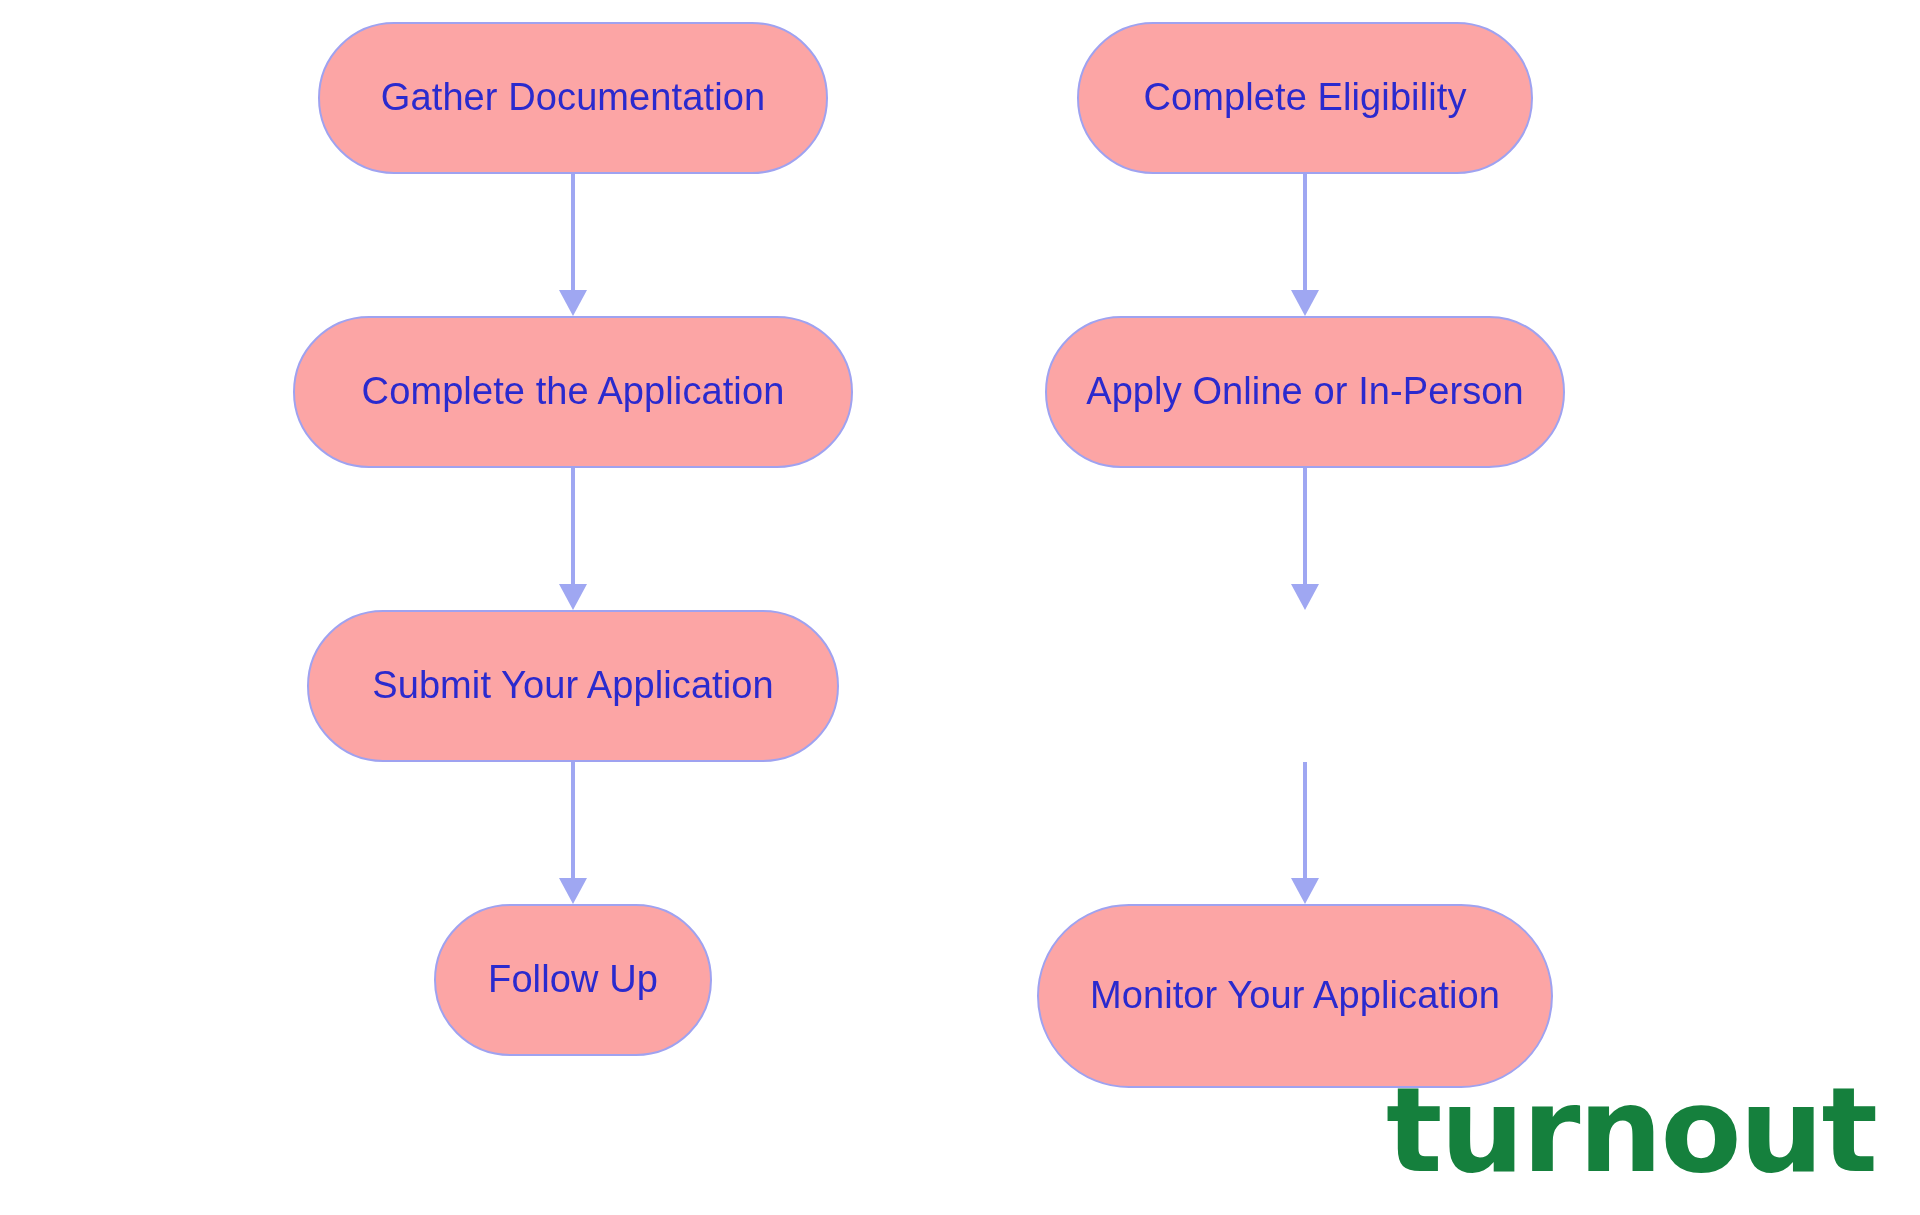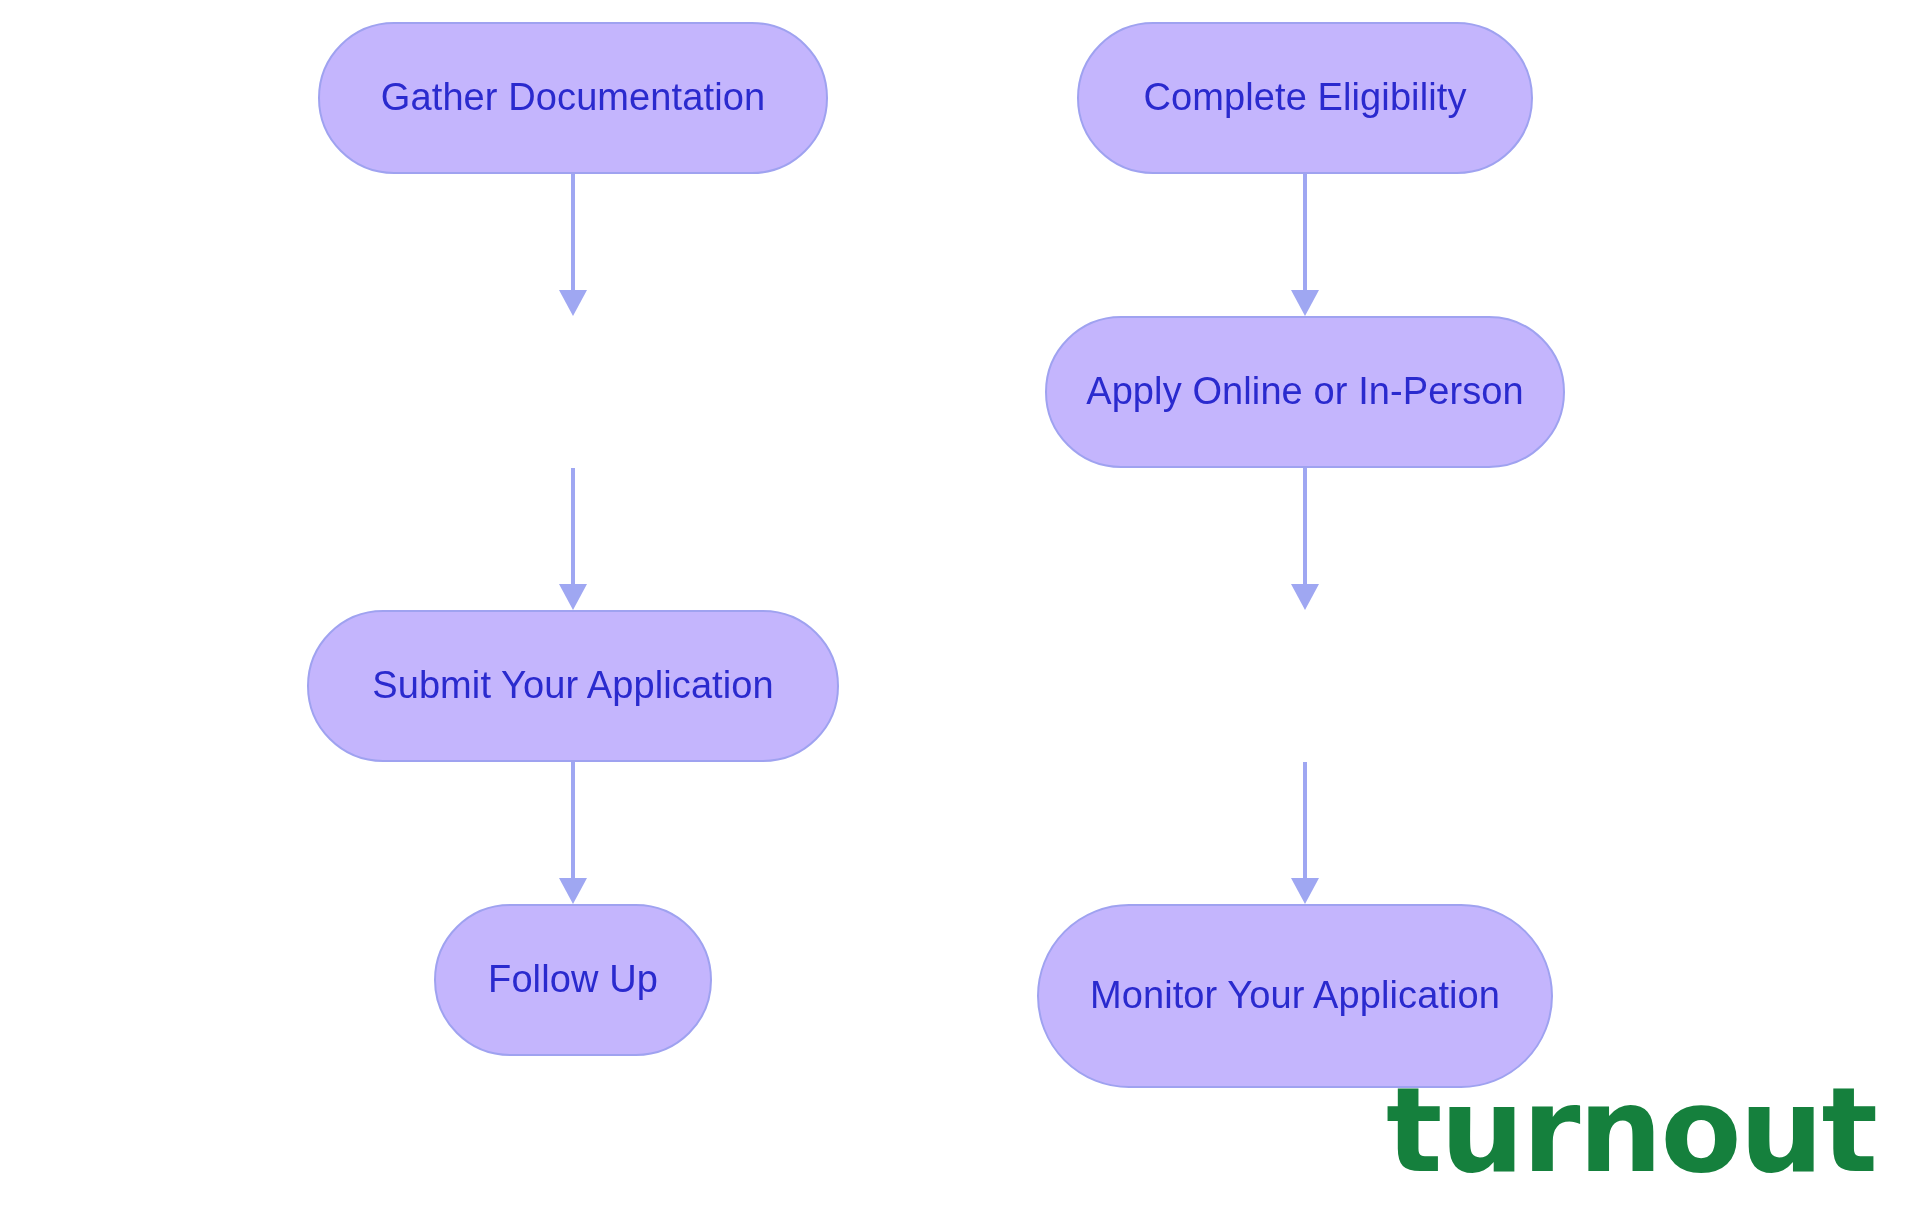--- a/index.html
+++ b/index.html
@@ -25,21 +25,21 @@
 
   .flow-column {
     position: absolute;
     top: 0;
     height: 1100px;
   }
 
   .node {
     position: absolute;
     box-sizing: border-box;
-    background: #c4b5fd;
+    background: #fca5a5;
     border: 2px solid #9fa2f0;
     border-radius: 999px;
     display: flex;
     align-items: center;
     justify-content: center;
     text-align: center;
   }
 
   .node-label {
     color: #2a2ace;
@@ -98,20 +98,23 @@
 
     <div class="node" style="left:318px; top:22px; width:510px; height:152px;">
       <span class="node-label">Gather Documentation</span>
     </div>
 
     <div class="connector" style="left:541px; top:174px; width:64px; height:142px;">
       <div class="conn-line" style="height:116px;"></div>
       <div class="conn-head" style="top:116px;"></div>
     </div>
 
+    <div class="node" style="left:293px; top:316px; width:560px; height:152px;">
+      <span class="node-label">Complete the Application</span>
+    </div>
 
     <div class="connector" style="left:541px; top:468px; width:64px; height:142px;">
       <div class="conn-line" style="height:116px;"></div>
       <div class="conn-head" style="top:116px;"></div>
     </div>
 
     <div class="node" style="left:307px; top:610px; width:532px; height:152px;">
       <span class="node-label">Submit Your Application</span>
     </div>
 

